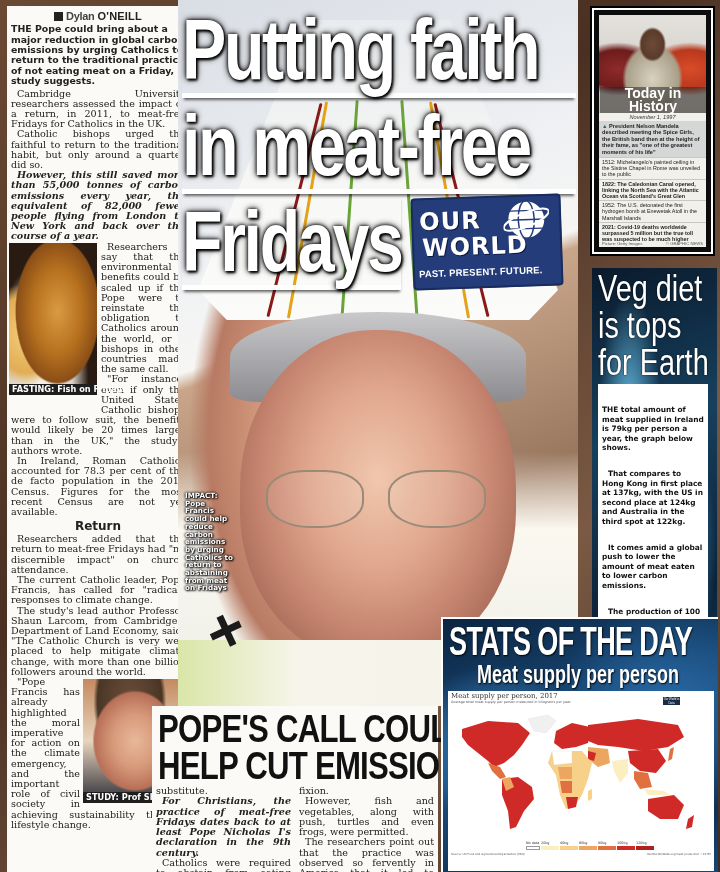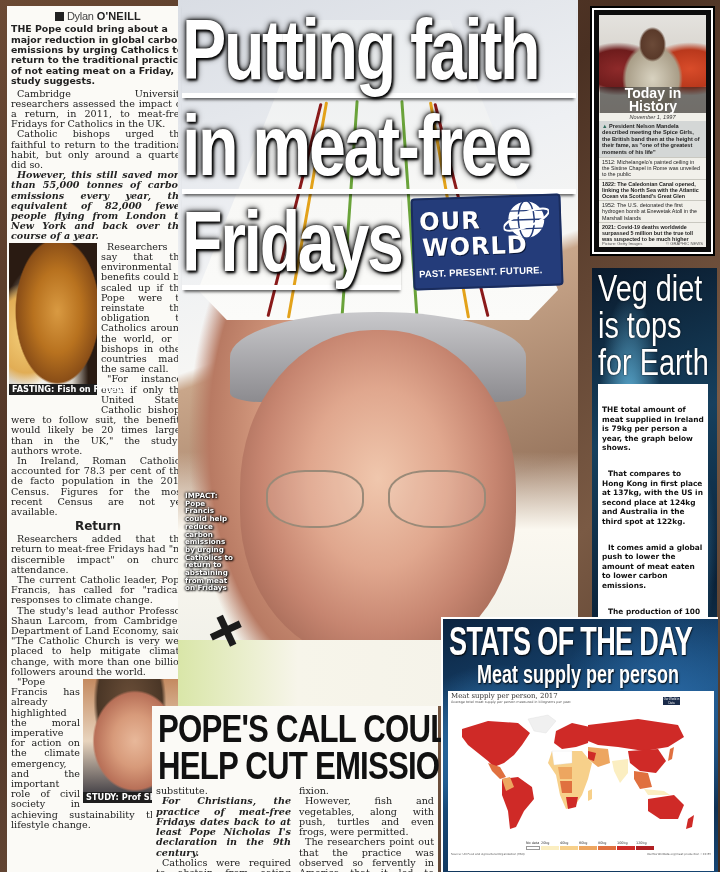--- a/index.html
+++ b/index.html
@@ -13,21 +13,21 @@
   }
 
   
   .left-col {
     position: absolute; left: 7px; top: 6px; width: 182px; height: 866px;
     background: #fbfaf6; padding: 4px 4px 0 4px;
     color: #222; font-size: 9.6px; line-height: 10.2px;
   }
   .byline { text-align: center; font-family: "Liberation Sans", sans-serif; font-size: 11px; margin: 1px 0 3px; color:#222; }
   .byline .sq { display:inline-block; width:9px; height:9px; background:#222; margin-right:3px; vertical-align:-1px; }
-  .byline .first { font-weight: normal; color:#444; letter-spacing:-0.3px;margin-top:24px; }
+  .byline .first { font-weight: bold; color:#444; letter-spacing:-0.3px;margin-top:24px; }
   .byline .last { font-weight: bold; letter-spacing:0.2px;margin-top:40px; }
   .intro { font-family: "DejaVu Sans", sans-serif; font-weight: bold; font-size: 9.4px; line-height: 10.4px; margin-bottom: 2px; }
   .para { text-indent: 6px; text-align: justify; margin-bottom: 0; }
   .para.italic { font-style: italic; font-weight: bold; }
   .subhead {
     font-family: "DejaVu Sans", sans-serif; font-weight: bold;
     text-align: center; font-size: 12px; line-height: 14px; margin: 2px 0 1px;
   }
 
   .fish-photo {

